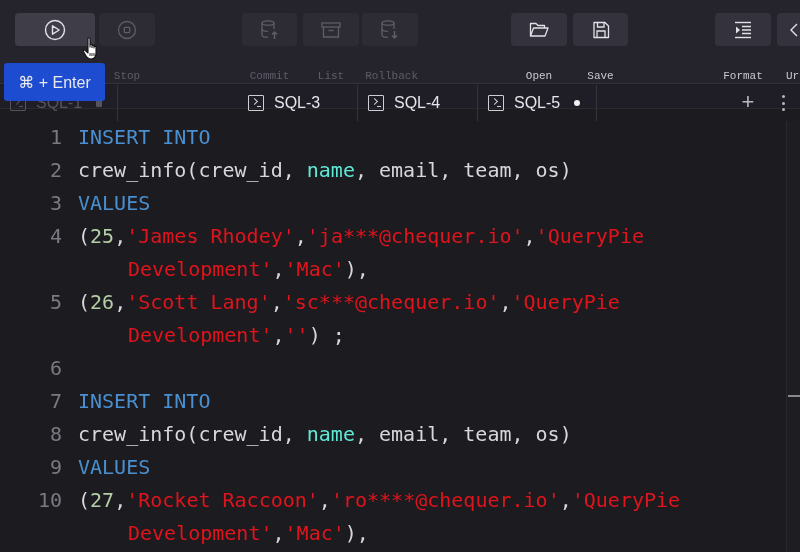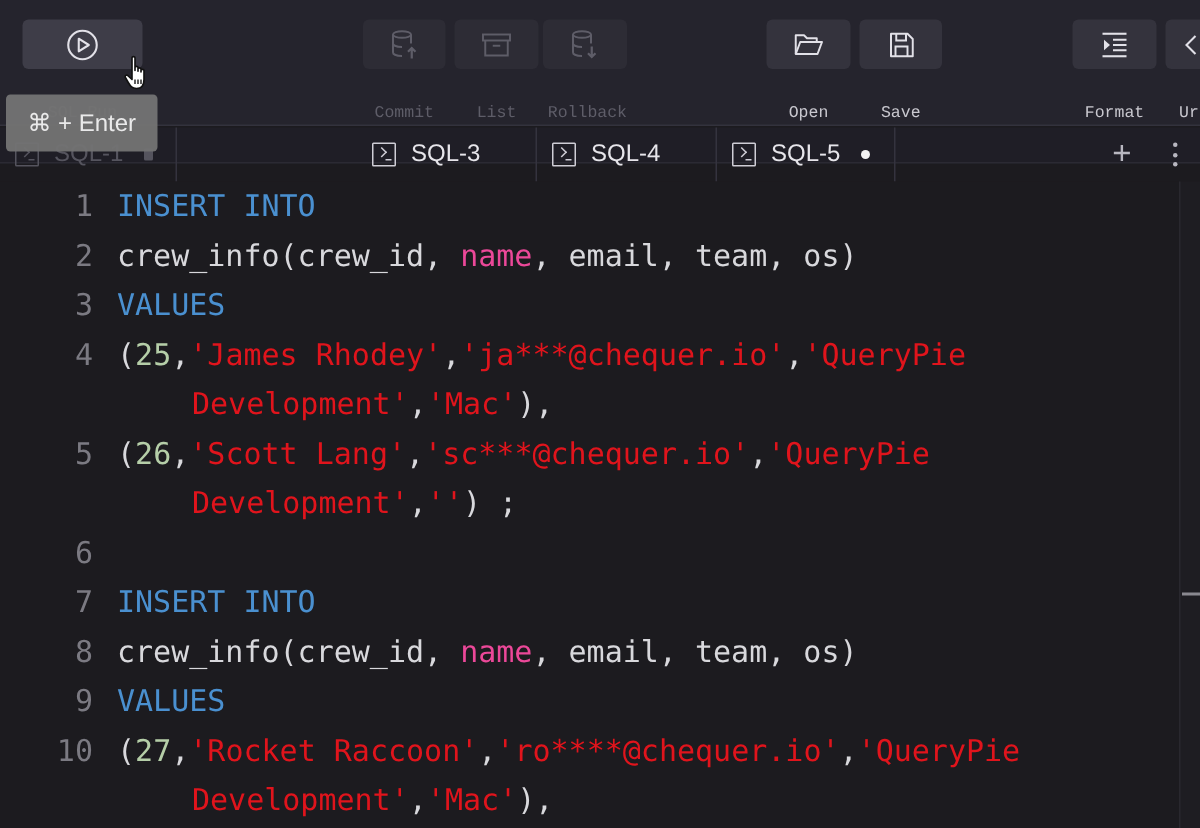--- a/index.html
+++ b/index.html
@@ -60,30 +60,30 @@
       position: absolute; left: 0; top: 121px; width: 786px; height: 431px; background: #1c1b1f;
       font-family: "DejaVu Sans Mono", "Liberation Mono", monospace; font-size: 20px;
     }
     .line { position: absolute; left: 0; width: 786px; height: 33px; line-height: 33px; white-space: pre; }
     .line .num { position: absolute; left: 0; width: 62px; text-align: right; color: #7b7a82; }
     .line .code { position: absolute; left: 78px; color: #d8d8dc; }
     .line.wrap .code { left: 128px; }
     .kw { color: #4a90d0; }
     .str { color: #e0141c; }
     .numv { color: #b5cea8; }
-    .col { color: #ec4899; }
+    .col { color: #5eead4; }
     .punc { color: #d8d8dc; }
 
     .scrollbar { position: absolute; left: 786px; top: 121px; width: 14px; height: 431px; background: #1e1d22; border-left: 1px solid #29282e; }
     .scroll-mark { position: absolute; left: 1px; top: 274px; width: 13px; height: 2px; background: #8a8990; }
 
     
     .tooltip {
       position: absolute; left: 4px; top: 63px; width: 101px; height: 38px;
-      background: #737373; border-radius: 3px; color: #f2f2f2; font-size: 16px;
+      background: #1d4ed8; border-radius: 3px; color: #f2f2f2; font-size: 16px;
       display: flex; align-items: center; justify-content: center; opacity: 0.96;
     }
 
     
     .cursor { position: absolute; left: 82px; top: 36px; width: 20px; height: 26px; }
   </style>
 </head>
 <body>
 
 <div class="toolbar">
@@ -91,20 +91,29 @@
   <div class="tool hover" style="left:15px;">
     <div class="btn" style="width:80px;">
       <svg width="22" height="22" viewBox="0 0 22 22">
         <circle cx="11" cy="11" r="9.5" fill="none" stroke="#e2e1e8" stroke-width="1.4"></circle>
         <path d="M8.5 6.8 L15.2 11 L8.5 15.2 Z" fill="none" stroke="#e2e1e8" stroke-width="1.4" stroke-linejoin="round"></path>
       </svg>
     </div>
     <div class="lbl" style="color:#6e6d77;">SQL Run</div>
   </div>
 
+  <div class="tool disabled" style="left:99px;">
+    <div class="btn" style="width:56px;">
+      <svg width="20" height="20" viewBox="0 0 20 20">
+        <circle cx="10" cy="10" r="8.5" fill="none" stroke="#5e5d68" stroke-width="1.3"></circle>
+        <rect x="7.3" y="7.3" width="5.4" height="5.4" rx="1" fill="none" stroke="#5e5d68" stroke-width="1.3"></rect>
+      </svg>
+    </div>
+    <div class="lbl">Stop</div>
+  </div>
 
   <div class="tool disabled" style="left:242px;">
     <div class="btn" style="width:55px;">
       <svg width="20" height="22" viewBox="0 0 20 22">
         <ellipse cx="8" cy="4" rx="6" ry="2.2" fill="none" stroke="#5e5d68" stroke-width="1.3"></ellipse>
         <path d="M2 4 V16 C2 17.3 4.6 18.3 8 18.3 M14 4 V10" fill="none" stroke="#5e5d68" stroke-width="1.3"></path>
         <path d="M2 10 C2 11.3 4.6 12.3 8 12.3" fill="none" stroke="#5e5d68" stroke-width="1.3"></path>
         <path d="M14.5 20 V13 M12 15.5 L14.5 13 L17 15.5" fill="none" stroke="#5e5d68" stroke-width="1.5"></path>
       </svg>
     </div>

